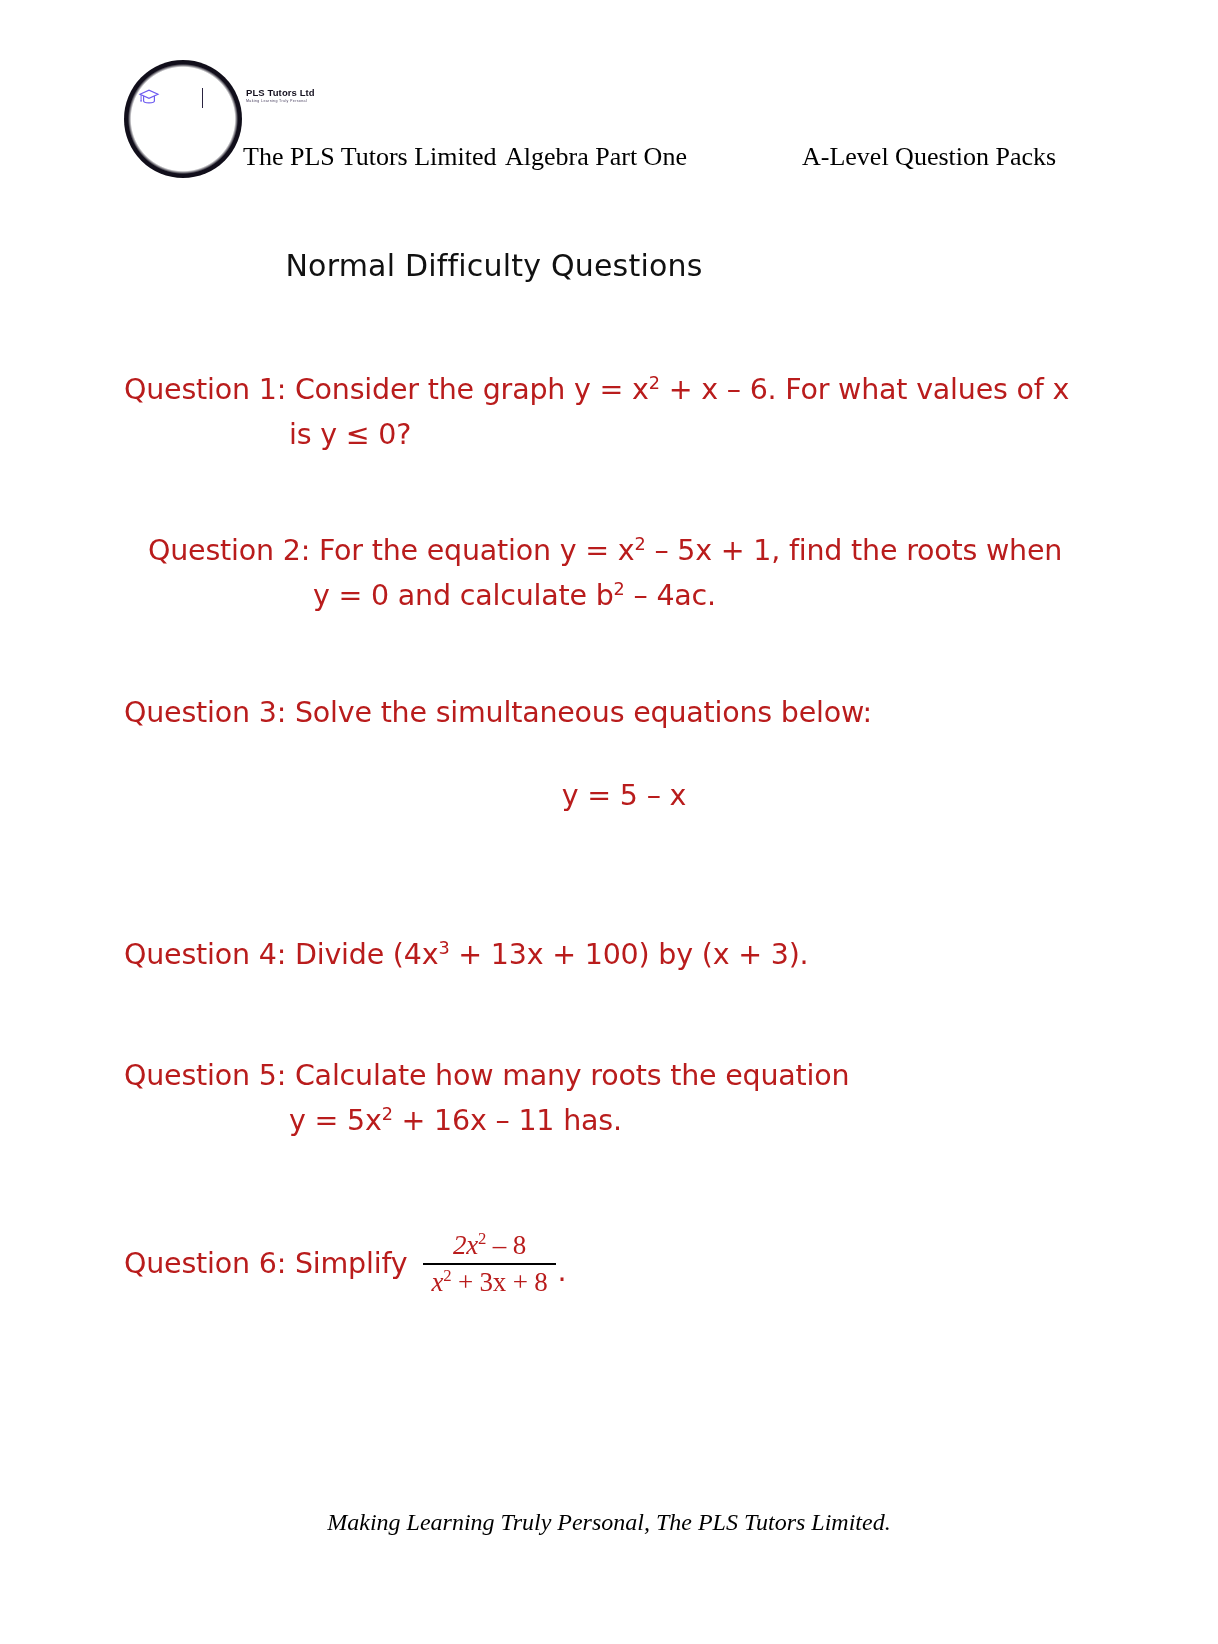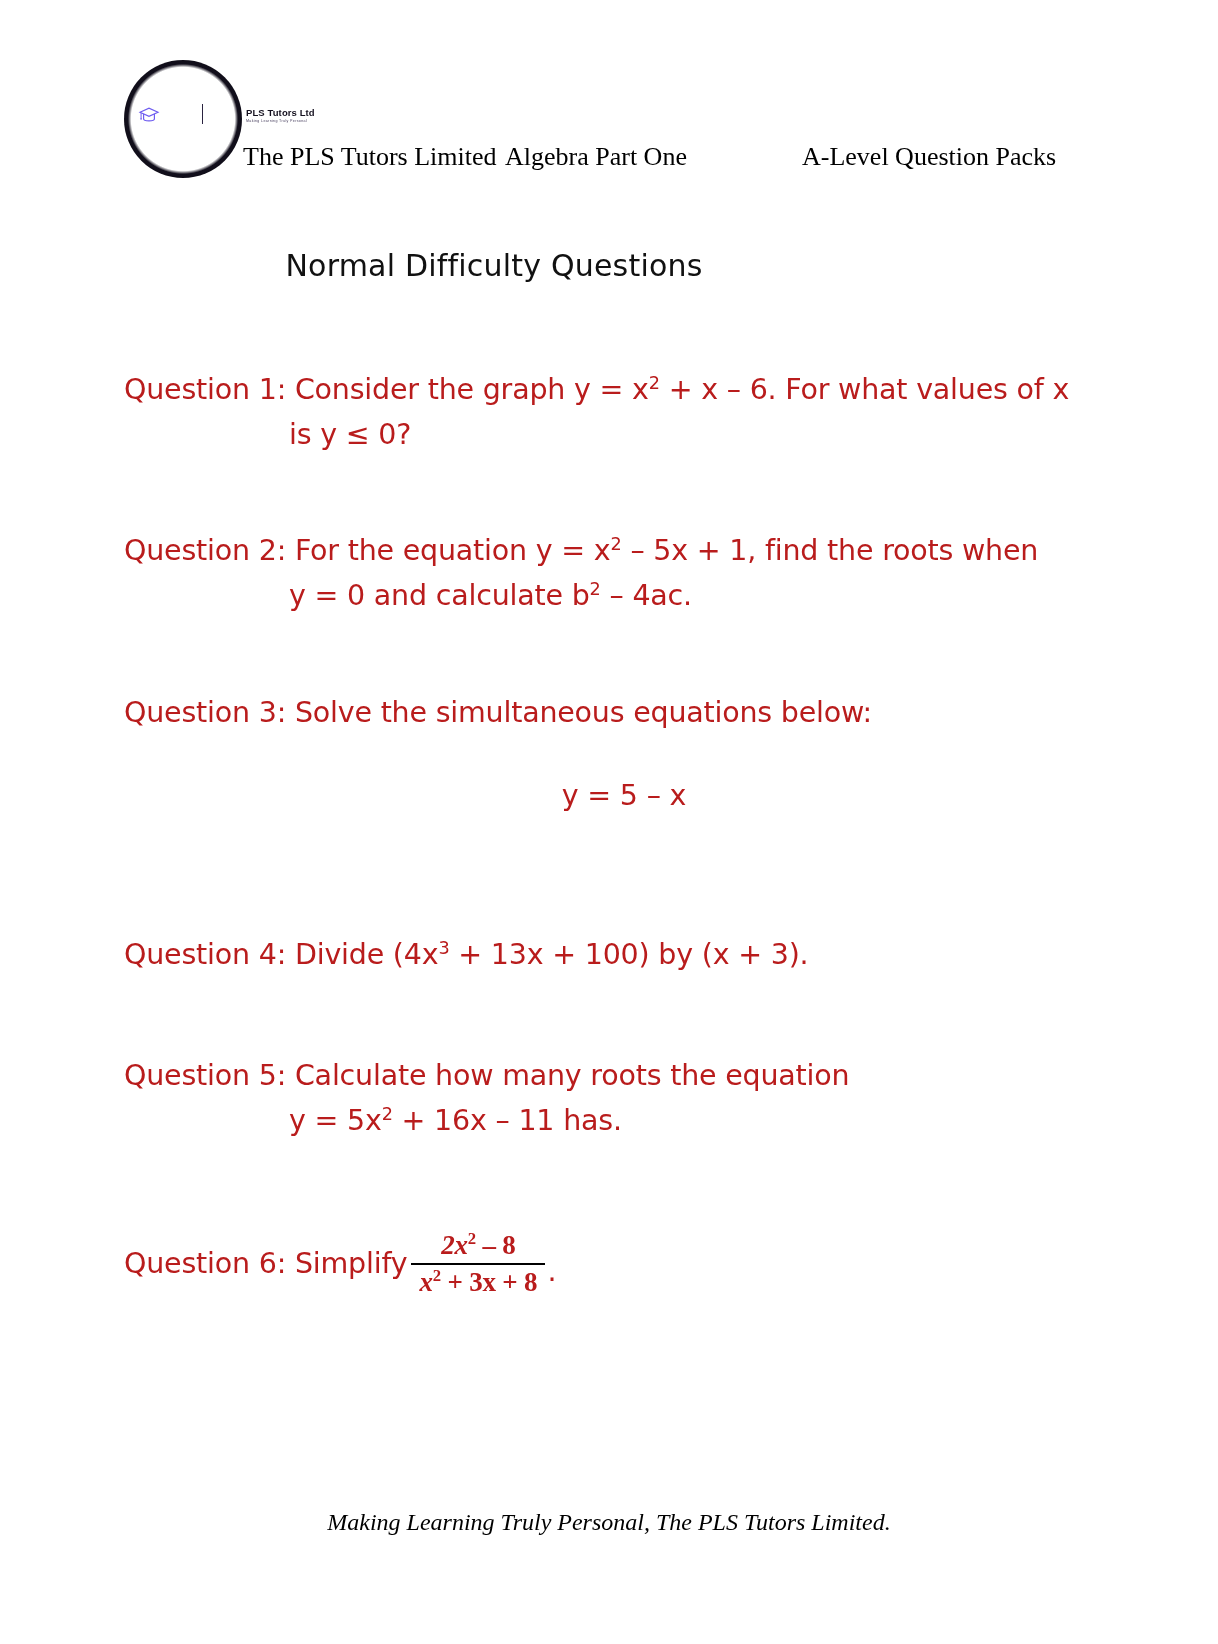--- a/index.html
+++ b/index.html
@@ -48,21 +48,21 @@
         #b9aefb 94%,
         rgba(255,255,255,0) 99%);
   }
   .logo-inner {
     position: absolute;
     left: 14px;
     top: 28px;
     width: 96px;
     height: 36px;
     display: flex;
-    align-items: flex-end;
+    align-items: flex-start;
     gap: 39px;
   }
   .cap-icon {
     width: 22px;
     height: 18px;
     flex: 0 0 auto;
   }
   .logo-divider {
     width: 1px;
     height: 20px;
@@ -143,42 +143,42 @@
     padding-left: 0;
     padding-right: 160px;
   }
   sup {
     font-size: 0.62em;
     vertical-align: super;
     line-height: 0;
   }
 
   #q1 { top: 367px; }
-  #q2 { top: 528px; }
+  #q2 { top: 528px; margin-left: 24px; }
   #q3 { top: 690px; }
   #q3eq { top: 773px; }
   #q4 { top: 932px; }
   #q5 { top: 1053px; }
   #q6 { top: 1228px; }
 
   
   .q6-row {
     display: flex;
     align-items: center;
   }
   .q6-label { white-space: nowrap; }
   .fraction {
     display: inline-flex;
     flex-direction: column;
     align-items: center;
     font-family: "Liberation Serif", serif;
-    font-weight: bold;
+    font-weight: normal;
     font-size: 27px;
     line-height: 33px;
-    margin: 0 2px 0 4px;
+    margin: 0 2px 0 16px;
     position: relative;
     top: 1px;
   }
   .fraction .numer {
     padding: 0 8px 1px 8px;
     white-space: nowrap;
   }
   .fraction .bar {
     width: 100%;
     height: 2px;

